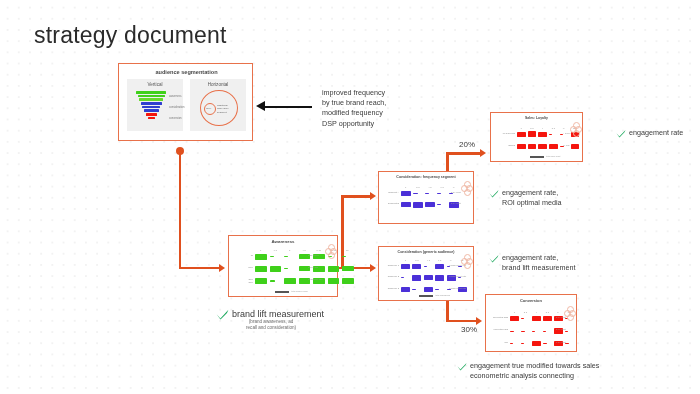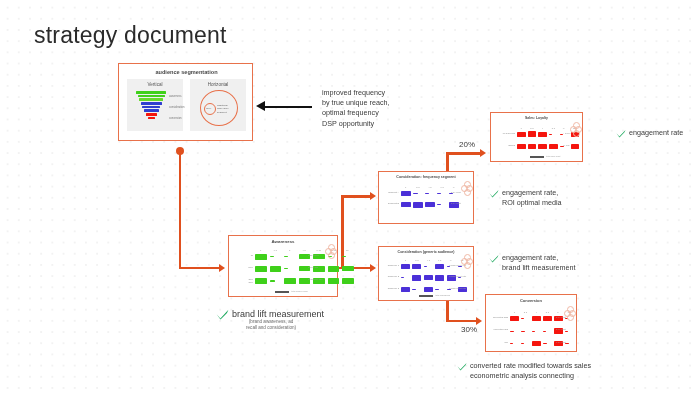--- a/index.html
+++ b/index.html
@@ -149,22 +149,22 @@
         <div class="circ-txt" style="left:5.2px;top:15.5px;">50%</div>
         <div class="circ-txt" style="left:16px;top:13px;width:18px;">additional<br>high-value<br>segment</div>
       </div>
     </div>
   </div>
 
   <div id="black-head"></div>
   <div id="black-line"></div>
   <div class="abs" id="note-eff">
       <div>improved frequency</div>
-      <div>by  true unique reach,</div>
-      <div>optimal frequency</div>
+      <div>by  true brand reach,</div>
+      <div>modified frequency</div>
       <div>DSP opportunity</div>
     </div>
 
   <div id="startdot"></div>
 
   <div class="orange" style="left:178.6px;top:152px;width:2.6px;height:117px;"></div>
 
   <div class="orange" style="left:178.6px;top:266.5px;width:42px;height:2.6px;"></div>
   <div class="oarrow" style="left:219px;top:263.8px;"></div>
 
@@ -416,18 +416,18 @@
         <div>engagement rate,</div>
         <div>brand lift measurement</div>
       </div>
   </div>
 
   <div class="chk" id="chk-sales">
     <svg width="10" height="9" viewBox="0 0 13 11">
       <path d="M0.6 5.2 L4.4 9.4 L12.4 0.8 L11.0 4.0 L4.5 10.6 Z" fill="#1aa85c"></path>
     </svg>
     <div class="txt">
-        <div>converted rate modified towards sales</div>
+        <div>engagement true modified towards sales</div>
         <div>econometric analysis connecting</div>
       </div>
   </div>
 
 </div>
 
 </body></html>

